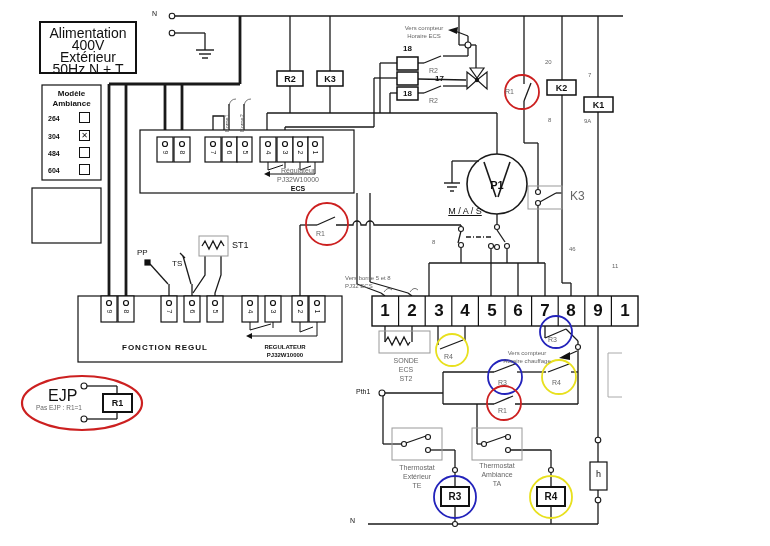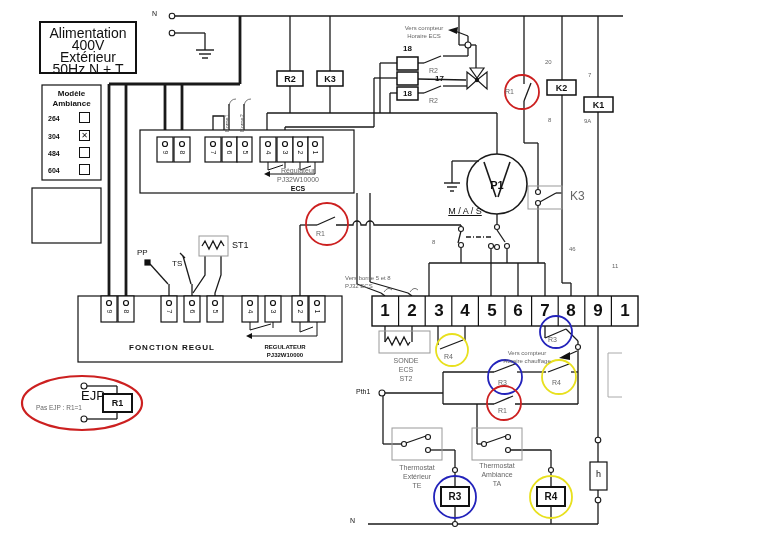--- a/index.html
+++ b/index.html
@@ -12,21 +12,21 @@
   .b{font-weight:bold;}
   .s6{font-size:6px;line-height:7.5px;}
   .s65{font-size:6.5px;line-height:8px;}
   .s7{font-size:7px;line-height:9px;}
   .s8{font-size:8px;line-height:10px;}
   .s85{font-size:14px;line-height:12px;}
   .s9{font-size:9px;line-height:11px;}
   .s10{font-size:10px;line-height:12px;}
   .s11{font-size:11px;line-height:13px;}
   .s12{font-size:12px;line-height:14px;}
-  .s13{font-size:13px;line-height:15px;margin-left:33px;}
+  .s13{font-size:16px;line-height:15px;}
   .rnum{position:absolute;width:10px;text-align:center;font-size:7px;color:#222;transform:rotate(90deg);}
   .bnum{position:absolute;width:26px;text-align:center;font-size:17px;font-weight:bold;}
   .vlab{position:absolute;font-size:5.5px;color:#555;transform:rotate(-90deg);transform-origin:0 0;white-space:nowrap;}
   .chk{position:absolute;width:9px;height:9px;border:1.2px solid #111;font-size:8px;line-height:9px;text-align:center;}
 </style>
 </head>
 <body>
 
 <div id="stage">
 
@@ -451,21 +451,21 @@
 <div class="rnum" style="left:164px;top:308px;">7</div>
 <div class="rnum" style="left:187px;top:308px;">6</div>
 <div class="rnum" style="left:210px;top:308px;">5</div>
 <div class="rnum" style="left:245px;top:308px;">4</div>
 <div class="rnum" style="left:268px;top:308px;">3</div>
 <div class="rnum" style="left:295px;top:308px;">2</div>
 <div class="rnum" style="left:312px;top:308px;">1</div>
 <div class="lbl s8" style="left:137px;top:248px;">PP</div>
 <div class="lbl s8" style="left:172px;top:259px;">TS</div>
 <div class="lbl s9" style="left:232px;top:240px;">ST1</div>
-<div class="lbl s8 b" style="left:122px;top:343px;width:100px;letter-spacing:1px;text-align:center;">FONCTION REGUL</div>
+<div class="lbl s8 b" style="left:122px;top:343px;width:100px;letter-spacing:1px;text-align:left;">FONCTION REGUL</div>
 <div class="lbl s6 b ctr" style="left:240px;top:344px;width:90px;">
   <div>REGULATEUR</div>
   <div>PJ32W10000</div>
 </div>
 
 <div class="lbl s6 gray" style="left:345px;top:275px;">
   <div>Vers borne 5 et 8</div>
   <div>PJ32 ECS</div>
 </div>
 <div class="bnum" style="left:372px;top:301px;">1</div>

